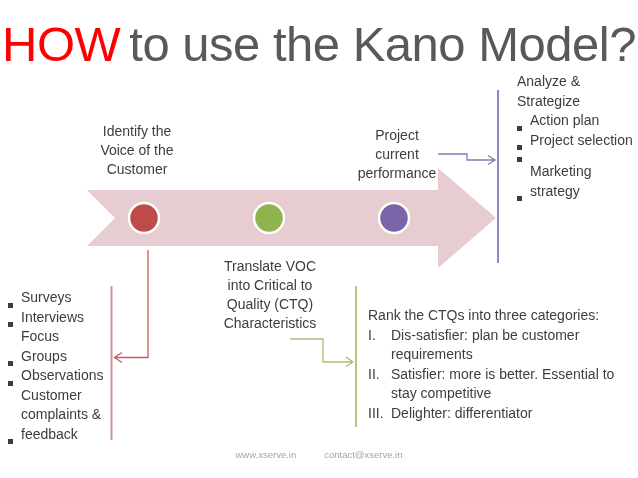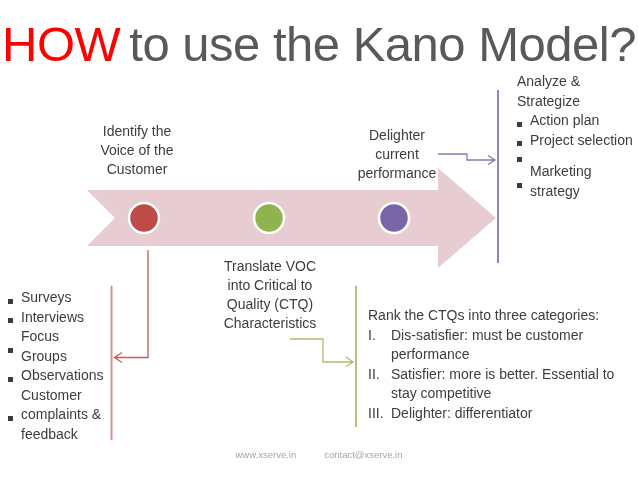--- a/index.html
+++ b/index.html
@@ -24,21 +24,21 @@
     position:absolute;
     font-size:14px;line-height:19px;
     white-space:pre-line;
     text-align:center;
   }
   .block{
     position:absolute;
     font-size:14px;line-height:19.5px;
   }
   .block .heading{white-space:pre-line;}
-  .bullet-row{display:flex;align-items:center;}
+  .bullet-row{display:flex;align-items:flex-end;}
   .sq{
     flex:0 0 auto;
     width:5px;height:5px;background:#3d3d3d;
     margin:7px 8px 0 0;
   }
   .num-row{display:flex;align-items:flex-start;}
   .num-row .num{flex:0 0 23px;}
   .num-row .txt{flex:1 1 auto;}
   .footer{
     position:absolute;left:0;right:0;top:449px;
@@ -76,21 +76,21 @@
 
   <div class="label" style="left:77px;top:122px;width:120px;">Identify the
 Voice of the
 Customer</div>
 
   <div class="label" style="left:200px;top:257px;width:140px;">Translate VOC
 into Critical to
 Quality (CTQ)
 Characteristics</div>
 
-  <div class="label" style="left:337px;top:126px;width:120px;">Delighter
+  <div class="label" style="left:337px;top:126px;width:120px;">Project
 current
 performance</div>
 
   <div class="block" style="left:517px;top:72px;width:116px;">
     <div class="heading">Analyze &amp;
 Strategize</div>
     <div class="bullet-row">
       <span class="sq"></span>
       <span>Action plan</span>
     </div>
@@ -127,21 +127,21 @@
     <div class="bullet-row">
       <span class="sq"></span>
       <span>Customer complaints &amp; feedback</span>
     </div>
   </div>
 
   <div class="block" style="left:368px;top:306px;width:268px;">
     <div class="heading">Rank the CTQs into three categories:</div>
     <div class="num-row">
       <span class="num">I.</span>
-      <span class="txt">Dis-satisfier: must be customer performance</span>
+      <span class="txt">Dis-satisfier: plan be customer requirements</span>
     </div>
     <div class="num-row">
       <span class="num">II.</span>
       <span class="txt">Satisfier: more is better. Essential to stay competitive</span>
     </div>
     <div class="num-row">
       <span class="num">III.</span>
       <span class="txt">Delighter: differentiator</span>
     </div>
   </div>

